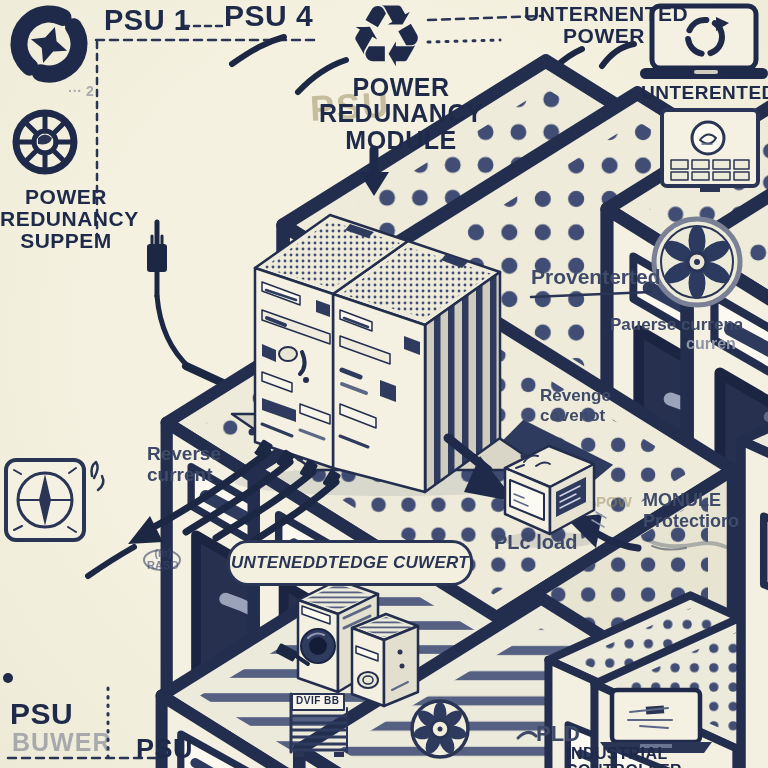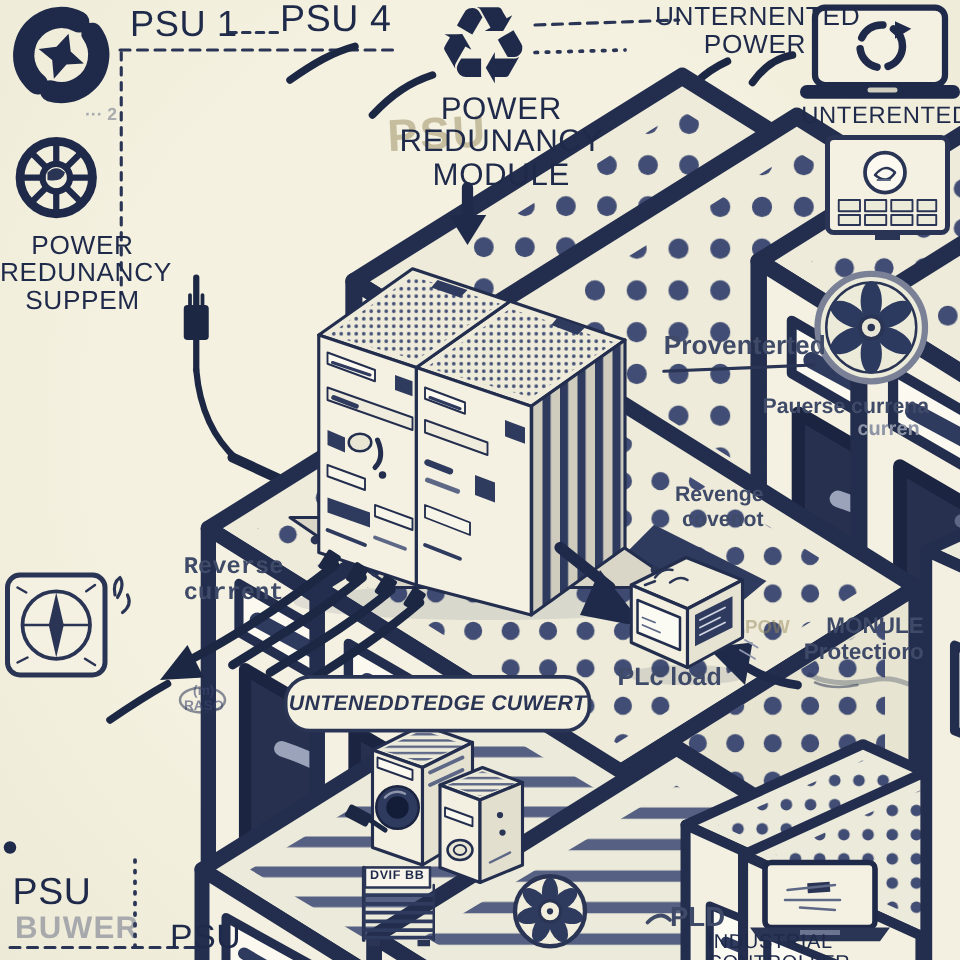--- a/index.html
+++ b/index.html
@@ -4,22 +4,22 @@
 <style>
   html,body{margin:0;padding:0;background:#dddad0;}
   #canvas{
     position:relative;width:768px;height:768px;overflow:hidden;
     background:radial-gradient(ellipse at 50% 45%, #f4f1e0 55%, #edead7 100%);
     font-family:"Liberation Sans",sans-serif;
   }
   #art{position:absolute;left:0;top:0;}
   svg *{stroke-linejoin:round;stroke-linecap:round;}
   .lbl{position:absolute;color:#1f2a4a;white-space:pre-line;line-height:1.05;}
-  .big{font-weight:normal;letter-spacing:.5px;}
-  .hand{color:#3e4a68;font-weight:bold;text-align:right;}
+  .big{font-weight:bold;letter-spacing:.5px;}
+  .hand{color:#3e4a68;font-weight:bold;}
   .ghost{color:rgba(150,138,92,.5);font-weight:bold;}
   .faintink{color:rgba(60,70,105,.4);font-weight:bold;}
   .center{text-align:center;}
   #banner{
     position:absolute;left:227px;top:540px;width:240px;height:40px;
     border:3px solid #2a3454;border-radius:21px;background:#f3f0df;
     display:flex;align-items:center;justify-content:center;
     font-weight:bold;font-size:17px;color:#2a3454;letter-spacing:.3px;font-style:italic;
   }
   #recycle{position:absolute;left:348px;top:-14px;font-size:86px;color:#1f2a4a;}
@@ -446,21 +446,21 @@
 REDUNANCY
 SUPPEM</div>
 <div class="lbl hand" style="left:531px;top:266px;font-size:21px;">Proventerted</div>
 <div class="lbl hand" style="left:610px;top:316px;font-size:17px;">Pauerse currena</div>
 <div class="lbl hand" style="left:686px;top:336px;font-size:16px;color:#8d94a6;">curren</div>
 <div class="lbl hand" style="left:524px;top:386px;font-size:17px;line-height:1.15;margin-left:16px;">Revenge
 covenot</div>
 <div class="lbl hand" style="left:643px;top:490px;font-size:18px;line-height:1.15;">MONULE
 Protectioro</div>
 <div class="lbl ghost" style="left:596px;top:468px;font-size:15px;margin-top:26px;">POW</div>
-<div class="lbl hand" style="left:147px;top:443px;font-size:19px;line-height:1.12;font-family:Liberation Mono, monospace;">Reverse
+<div class="lbl hand" style="left:147px;top:443px;font-size:19px;line-height:1.12;">Reverse
 current</div>
 <div id="banner">UNTENEDDTEDGE CUWERT</div>
 <div class="lbl hand" style="left:494px;top:532px;font-size:20px;">PLc load</div>
 <div class="lbl center" style="left:142px;top:548px;width:42px;font-size:11px;font-weight:bold;color:rgba(60,70,110,.6);">(m)
 RASO</div>
 <div class="lbl big" style="left:10px;top:698px;font-size:30px;">PSU</div>
 <div class="lbl faintink" style="left:12px;top:729px;font-size:25px;letter-spacing:1px;">BUWER</div>
 <div class="lbl big" style="left:136px;top:735px;font-size:27px;">PSU</div>
 <div class="lbl" style="left:296px;top:696px;font-size:10px;font-weight:bold;letter-spacing:.5px;">DVIF BB</div>
 <div class="lbl hand" style="left:536px;top:722px;font-size:22px;">PLD</div>

